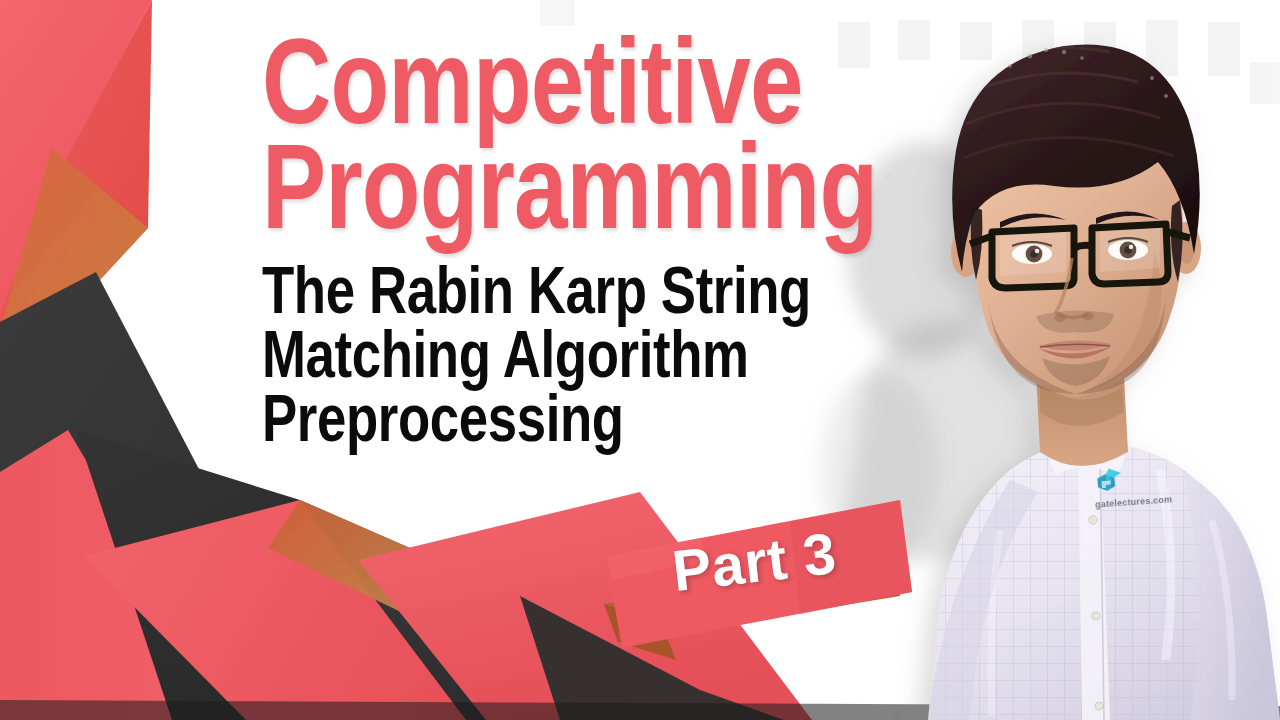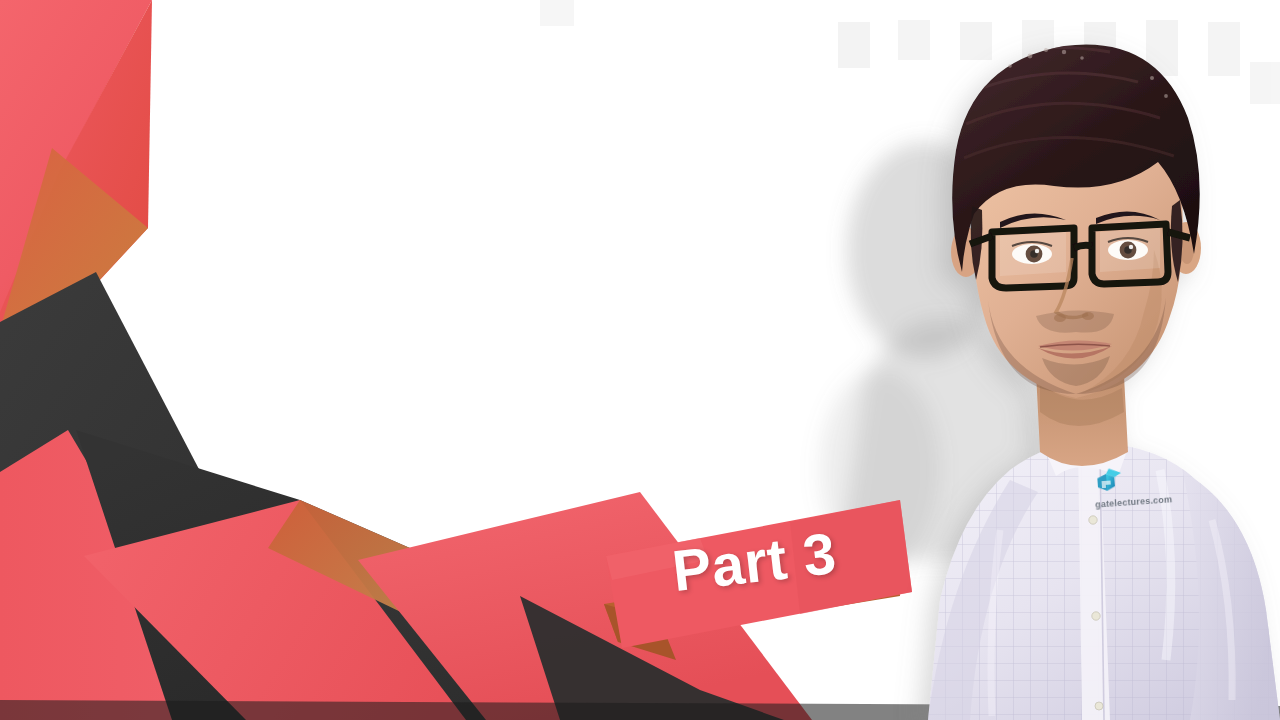--- a/index.html
+++ b/index.html
@@ -382,18 +382,28 @@
         </linearGradient>
       </defs>
       <path d="M16,1 L28,6 L21,10 L13,6 Z" fill="#45cde6"></path>
       <path d="M13,6 L21,10 L21,19 L13,23 Z" fill="url(#gLogo)"></path>
       <path d="M4,10 L13,6 L13,23 L4,19 Z" fill="#2f9ec4"></path>
       <path d="M8,13 L17,13 L17,17 L12,17 L12,20 L8,20 Z" fill="#ffffff" opacity="0.65"></path>
     </svg>
     <div id="shirt-logo-text">gatelectures.com</div>
   </div>
 
+  <div id="text-block">
+    <div class="title-line" id="title-line-1">Competitive</div>
+    <div class="title-line" id="title-line-2">Programming</div>
+
+    <div id="subtitle-wrap">
+      <div class="subtitle-line">The Rabin Karp String</div>
+      <div class="subtitle-line">Matching Algorithm</div>
+      <div class="subtitle-line">Preprocessing</div>
+    </div>
+  </div>
 
   <div id="part-badge">
     <div id="part-badge-label">Part 3</div>
   </div>
 
 </div>
 
 </body></html>

